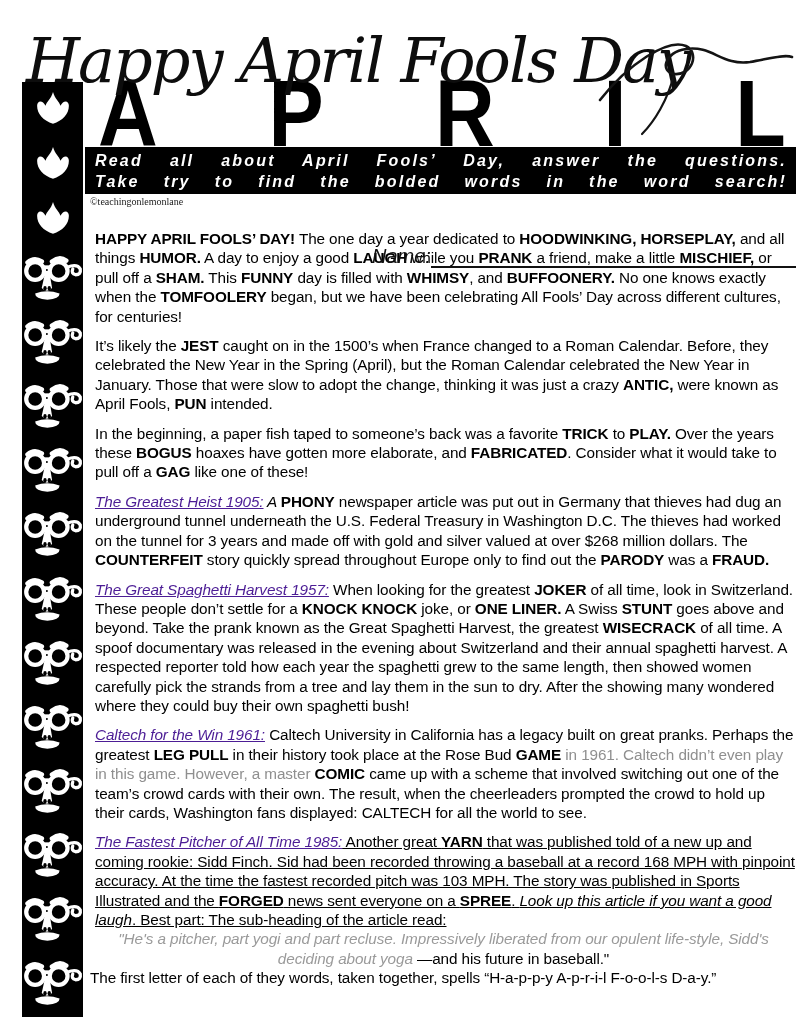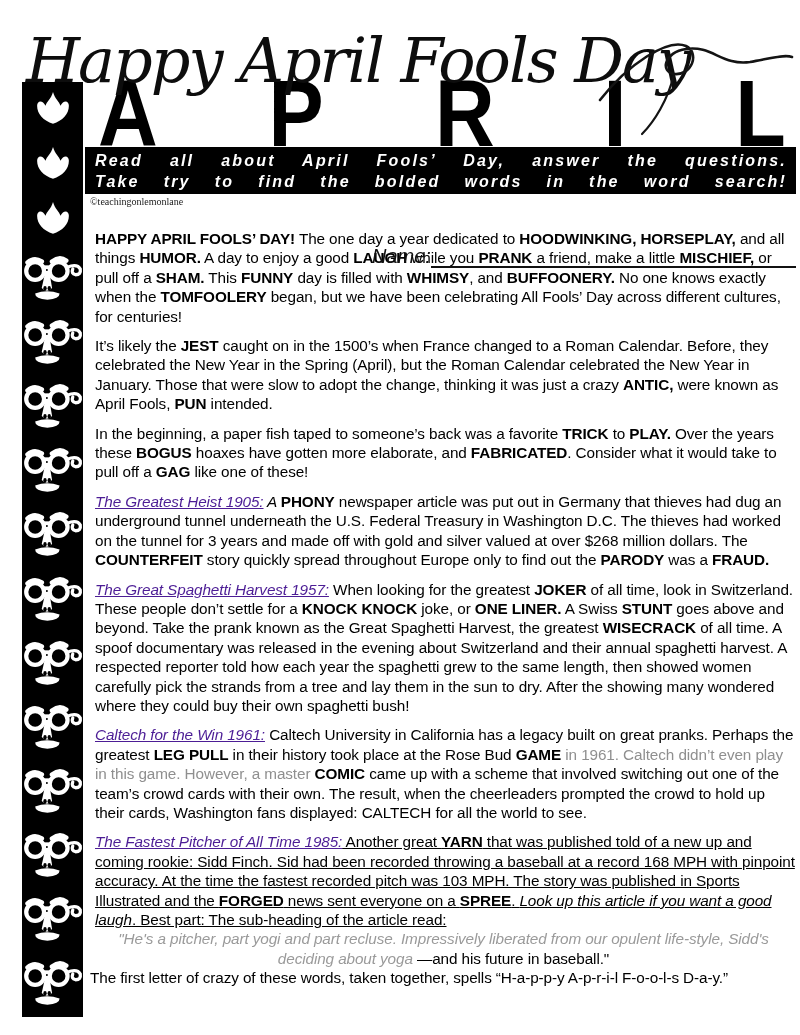--- a/index.html
+++ b/index.html
@@ -258,14 +258,14 @@
 
 <div class="article">
   <p><span class="seg-b">HAPPY APRIL FOOLS’ DAY!</span><span> The one day a year dedicated to </span><span class="seg-b">HOODWINKING, HORSEPLAY,</span><span> and all things </span><span class="seg-b">HUMOR.</span><span> A day to enjoy a good </span><span class="seg-b">LAUGH</span><span> while you </span><span class="seg-b">PRANK</span><span> a friend, make a little </span><span class="seg-b">MISCHIEF,</span><span> or pull off a </span><span class="seg-b">SHAM.</span><span> This </span><span class="seg-b">FUNNY</span><span> day is filled with </span><span class="seg-b">WHIMSY</span><span>, and </span><span class="seg-b">BUFFOONERY.</span><span> No one knows exactly when the </span><span class="seg-b">TOMFOOLERY</span><span> began, but we have been celebrating All Fools’ Day across different cultures, for centuries!</span></p>
   <p><span>It’s likely the </span><span class="seg-b">JEST</span><span> caught on in the 1500’s when France changed to a Roman Calendar. Before, they celebrated the New Year in the Spring (April), but the Roman Calendar celebrated the New Year in January. Those that were slow to adopt the change, thinking it was just a crazy </span><span class="seg-b">ANTIC,</span><span> were known as April Fools, </span><span class="seg-b">PUN</span><span> intended.</span></p>
   <p><span>In the beginning, a paper fish taped to someone’s back was a favorite </span><span class="seg-b">TRICK</span><span> to </span><span class="seg-b">PLAY.</span><span> Over the years these </span><span class="seg-b">BOGUS</span><span> hoaxes have gotten more elaborate, and </span><span class="seg-b">FABRICATED</span><span>. Consider what it would take to pull off a </span><span class="seg-b">GAG</span><span> like one of these!</span></p>
   <p><span class="seg-h">The Greatest Heist 1905:</span><span class="seg-i"> A </span><span class="seg-b">PHONY</span><span> newspaper article was put out in Germany that thieves had dug an underground tunnel underneath the U.S. Federal Treasury in Washington D.C. The thieves had worked on the tunnel for 3 years and made off with gold and silver valued at over $268 million dollars. The </span><span class="seg-b">COUNTERFEIT</span><span> story quickly spread throughout Europe only to find out the </span><span class="seg-b">PARODY</span><span> was a </span><span class="seg-b">FRAUD.</span></p>
   <p><span class="seg-h">The Great Spaghetti Harvest 1957:</span><span> When looking for the greatest </span><span class="seg-b">JOKER</span><span> of all time, look in Switzerland. These people don’t settle for a </span><span class="seg-b">KNOCK KNOCK</span><span> joke, or </span><span class="seg-b">ONE LINER.</span><span> A Swiss </span><span class="seg-b">STUNT</span><span> goes above and beyond. Take the prank known as the Great Spaghetti Harvest, the greatest </span><span class="seg-b">WISECRACK</span><span> of all time. A spoof documentary was released in the evening about Switzerland and their annual spaghetti harvest. A respected reporter told how each year the spaghetti grew to the same length, then showed women carefully pick the strands from a tree and lay them in the sun to dry. After the showing  many wondered where they could buy their own spaghetti bush!</span></p>
   <p><span class="seg-h">Caltech for the Win 1961:</span><span> Caltech University in California has a legacy built on great pranks. Perhaps the greatest </span><span class="seg-b">LEG PULL</span><span> in their history took place at the Rose Bud </span><span class="seg-b">GAME</span><span class="seg-g"> in 1961. Caltech didn’t even play in this game. However, a master </span><span class="seg-b">COMIC</span><span> came up with a scheme that involved switching out one of the team’s crowd cards with their own. The result, when the cheerleaders prompted the crowd to hold up their cards, Washington fans displayed: CALTECH for all the world to see.</span></p>
   <p class="tight"><span class="seg-h">The Fastest Pitcher of All Time 1985:</span><span> Another great </span><span class="seg-b">YARN</span><span> that was published told of a new up and coming rookie: Sidd Finch. Sid had been recorded throwing a baseball at a record 168 MPH with pinpoint accuracy. At the time the fastest recorded pitch was 103 MPH. The story was published in Sports Illustrated and the </span><span class="seg-b">FORGED</span><span> news sent everyone on a </span><span class="seg-b">SPREE</span><span>. </span><span class="seg-i">Look up this article if you want a good laugh</span><span>. Best part: The sub-heading of the article read:</span></p>
   <div class="quote"><span class="seg-gi">"He's a pitcher, part yogi and part recluse. Impressively liberated from our opulent life-style, Sidd's deciding about yoga </span><span>—and his future in baseball."</span></div>
-  <div class="closing"><span>The first letter of crazy of these words, taken together, spells “H-a-p-p-y A-p-r-i-l F-o-o-l-s D-a-y.”</span></div>
+  <div class="closing"><span>The first letter of each of they words, taken together, spells “H-a-p-p-y A-p-r-i-l F-o-o-l-s D-a-y.”</span></div>
 </div>
 
 </body></html>

